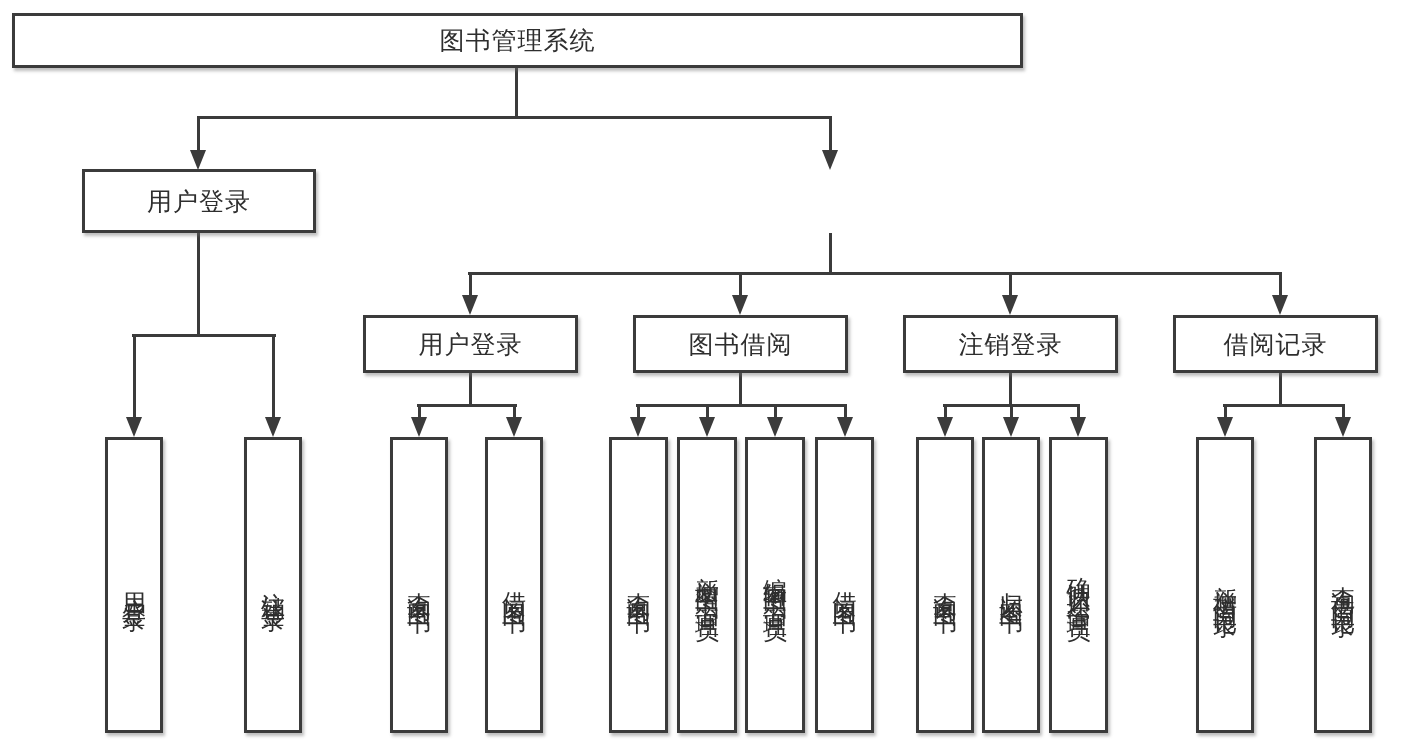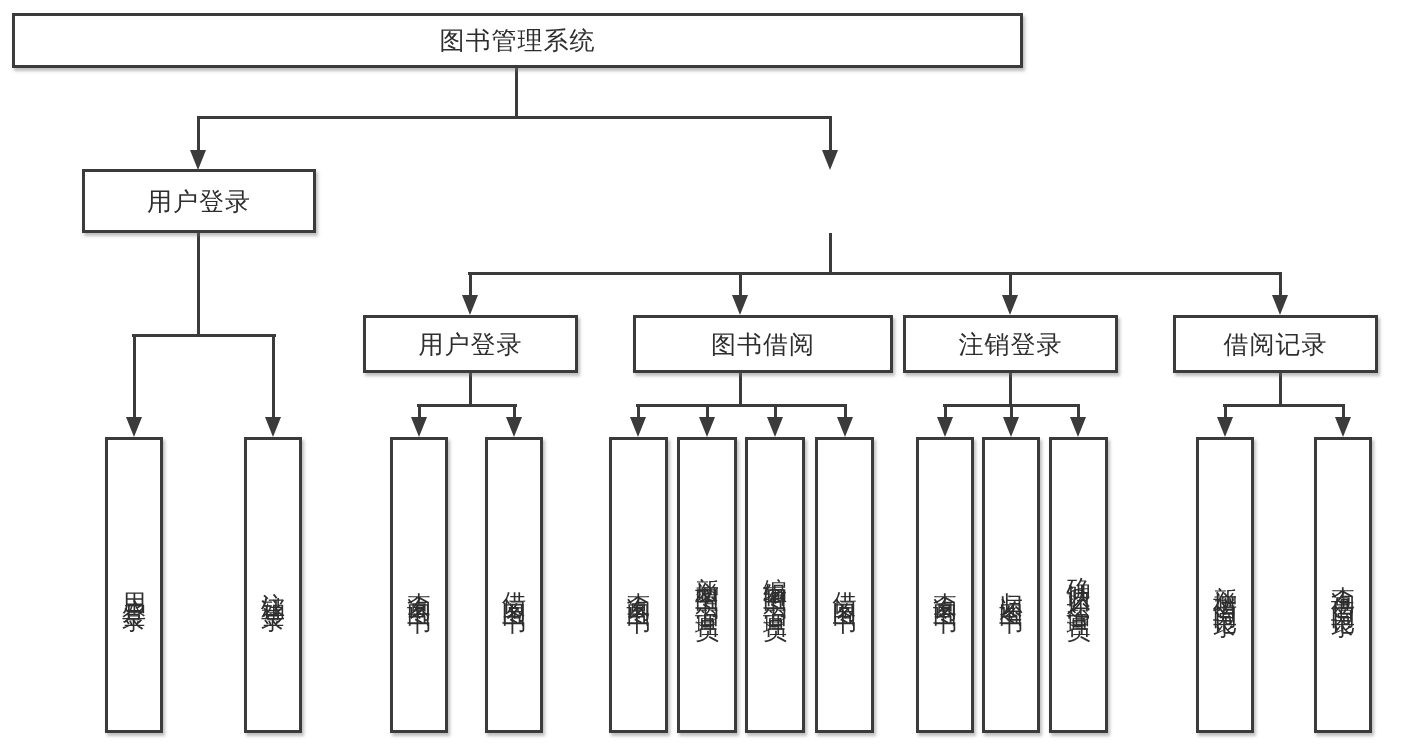--- a/index.html
+++ b/index.html
@@ -64,21 +64,21 @@
   <div class="vl" style="left:469px;top:272px;height:26px"></div>
   <div class="arr" style="left:462px;top:295px"></div>
   <div class="vl" style="left:739px;top:272px;height:26px"></div>
   <div class="arr" style="left:732px;top:295px"></div>
   <div class="vl" style="left:1009px;top:272px;height:26px"></div>
   <div class="arr" style="left:1002px;top:295px"></div>
   <div class="vl" style="left:1279px;top:272px;height:26px"></div>
   <div class="arr" style="left:1272px;top:295px"></div>
 
   <div class="box hlabel" style="left:363px;top:315px;width:215px;height:58px">用户登录</div>
-  <div class="box hlabel" style="left:633px;top:315px;width:260px;height:58px">图书借阅</div>
+  <div class="box hlabel" style="left:633px;top:315px;width:215px;height:58px">图书借阅</div>
   <div class="box hlabel" style="left:903px;top:315px;width:215px;height:58px">注销登录</div>
   <div class="box hlabel" style="left:1173px;top:315px;width:205px;height:58px">借阅记录</div>
 
   <div class="vl" style="left:469px;top:373px;height:33px"></div>
   <div class="hl" style="left:417px;top:404px;width:100px"></div>
   <div class="vl" style="left:418px;top:404px;height:16px"></div>
   <div class="arr" style="left:411px;top:417px"></div>
   <div class="vl" style="left:513px;top:404px;height:16px"></div>
   <div class="arr" style="left:506px;top:417px"></div>
 

